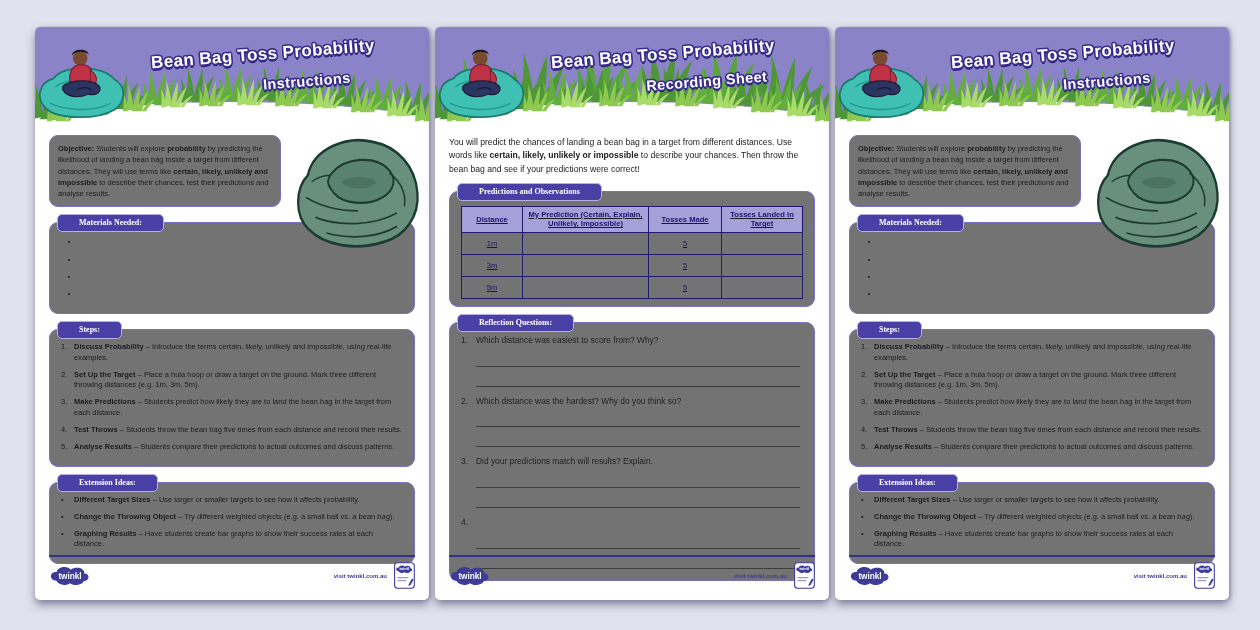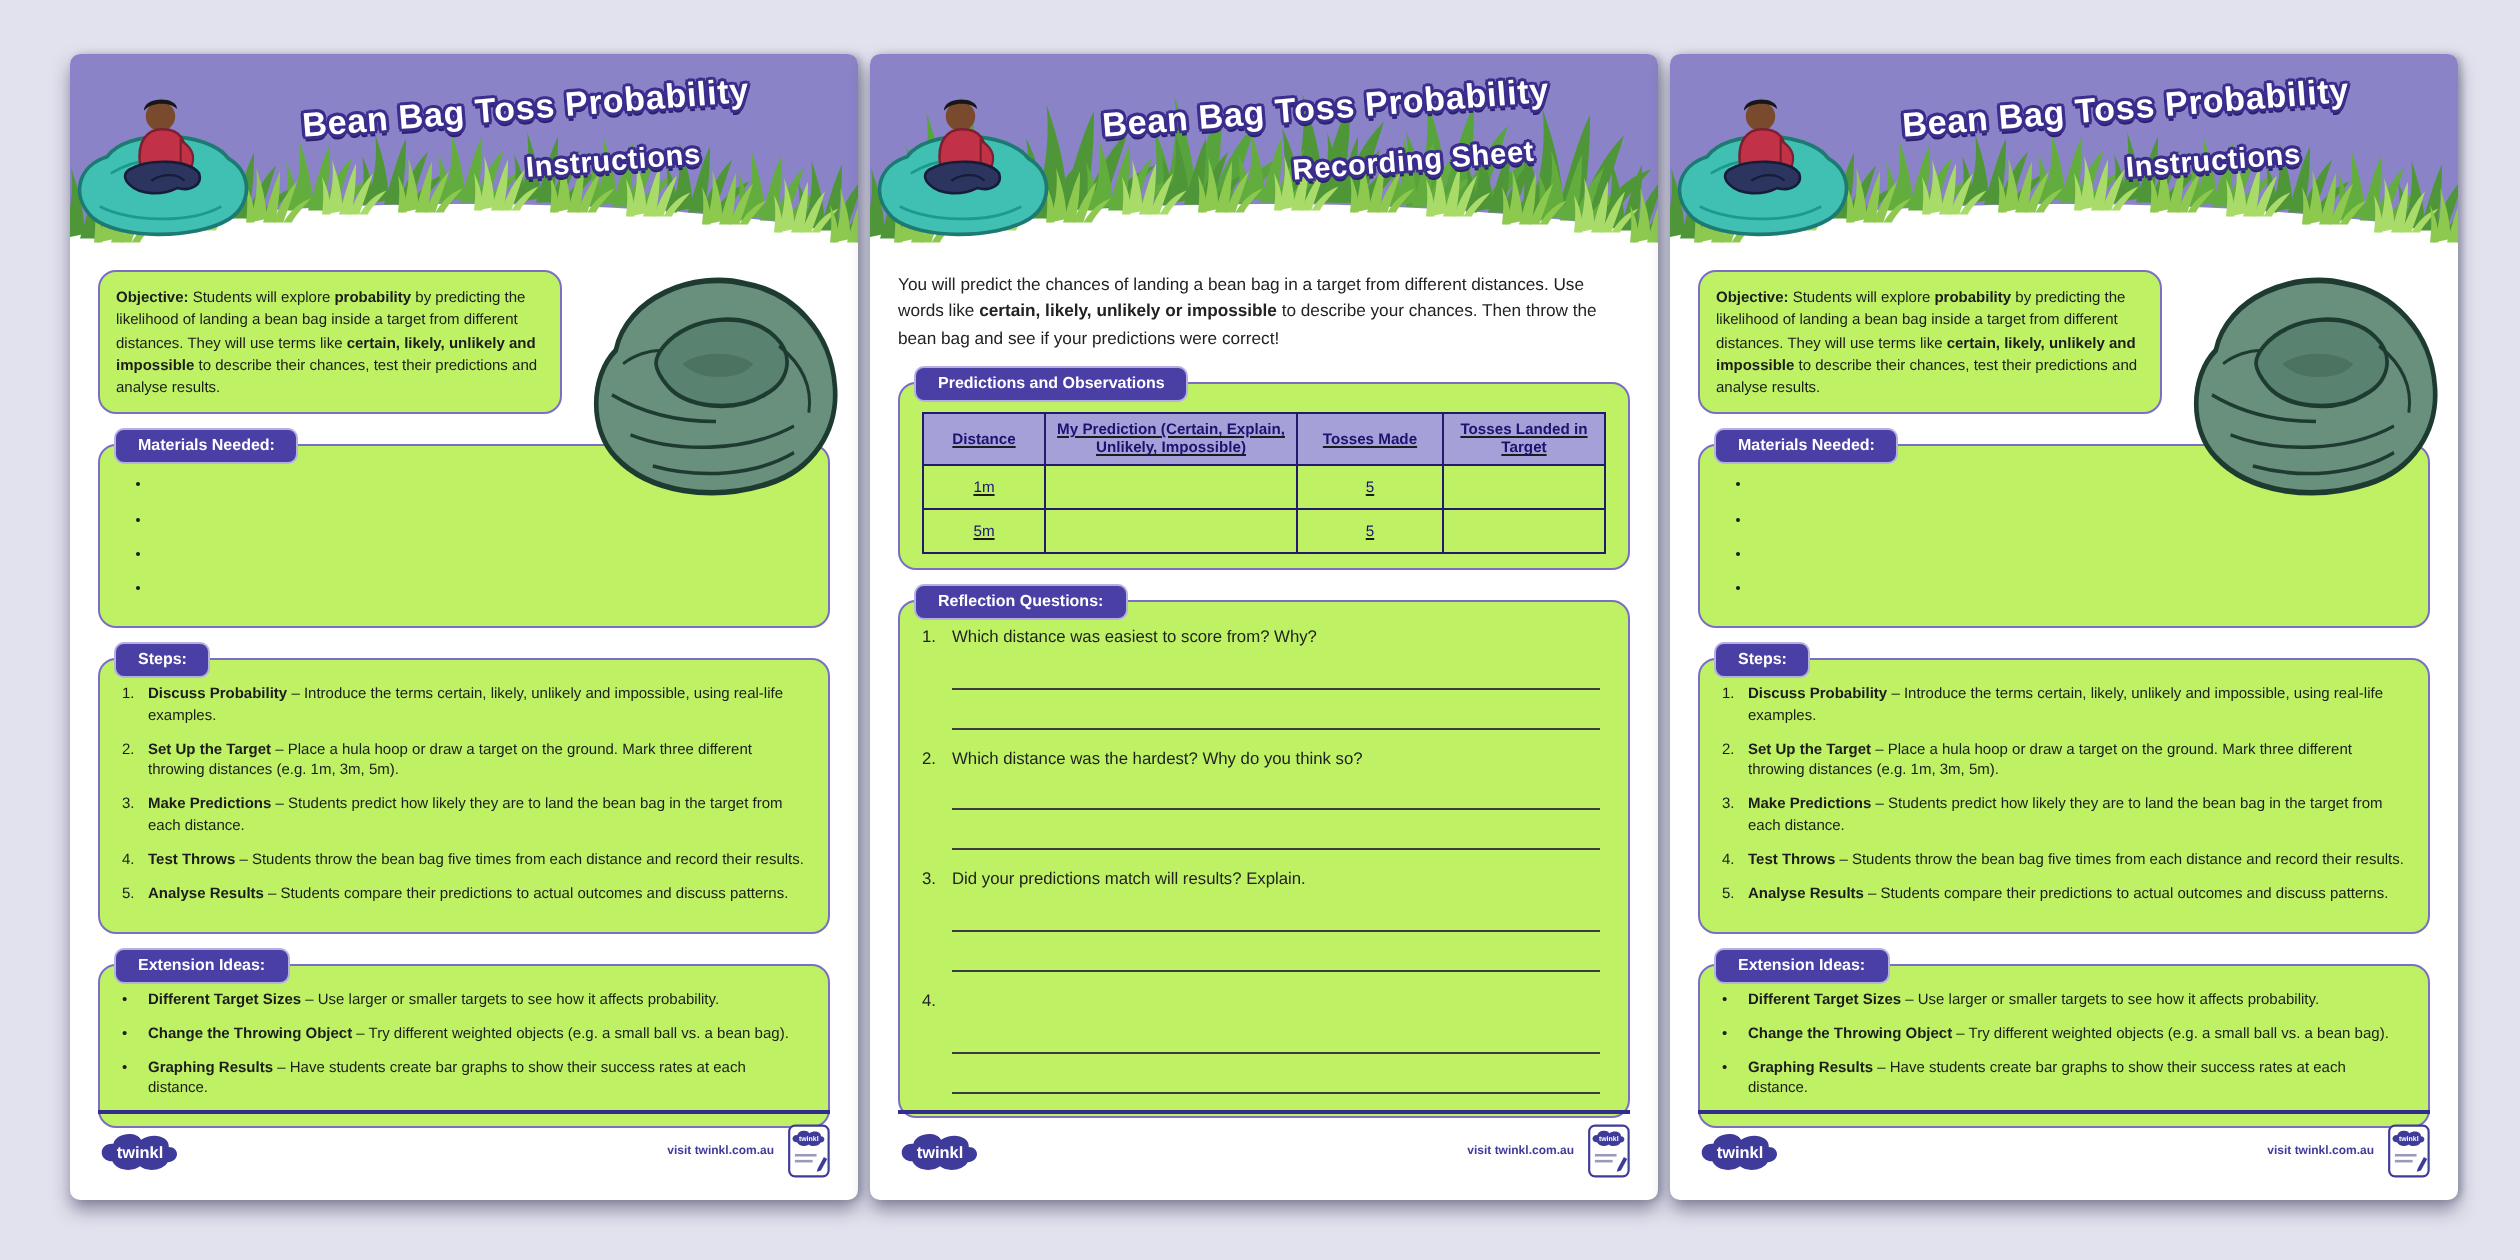--- a/index.html
+++ b/index.html
@@ -15,23 +15,23 @@
   .t1,.t2{position:absolute;left:0;right:0;text-align:center;font-weight:bold;color:#fff;
           letter-spacing:.4px;transform:rotate(-4.5deg);
           text-shadow:-1.6px 0 #3a2d8c,1.6px 0 #3a2d8c,0 -1.6px #3a2d8c,0 1.6px #3a2d8c,
                       -1.2px -1.2px #3a2d8c,1.2px 1.2px #3a2d8c,-1.2px 1.2px #3a2d8c,
                       1.2px -1.2px #3a2d8c,0 2.6px #2c2170;}
   .t1{top:20px;padding-left:62px;font-size:17px;}
   .t2{top:52px;padding-left:150px;font-size:14.5px;}
   
   .content{padding:5px 14px 0;}
   .section-box{position:relative;border:1.5px solid #7a6fc4;border-radius:9px;
-               padding:12px 11px 7px;margin-top:15px;background:#bef264;}
+               padding:12px 11px 7px;margin-top:15px;background:#737373;}
   .pill{position:absolute;top:-9px;left:7px;background:#4a3fa5;color:#fff;font-weight:bold;
-        font-size:8px;line-height:1;padding:4px 11px 4px;border-radius:5px;border:1.5px solid #b5afe2;}
+        font-size:8px;line-height:1;padding:4px 21px 4px;border-radius:5px;border:1.5px solid #b5afe2;font-family:Liberation Serif, serif;}
   .obj-box{width:232px;box-sizing:border-box;padding:7px 8px;margin-top:6px;}
   .obj-text{font-size:7.5px;line-height:1.5;}
   .beanbag{position:absolute;right:6px;top:106px;width:130px;height:120px;z-index:5;}
   ul.bullets{margin:2px 0 0 6px;padding-left:12px;list-style:disc;}
   ul.bullets li{font-size:7.5px;line-height:1.3;margin-bottom:7.5px;}
   ol.steps{margin:0;padding:0;list-style:none;}
   ol.steps li{display:flex;font-size:7.5px;line-height:1.4;margin-bottom:6.5px;}
   .num{width:13px;flex:none;text-align:left;}
   
   .intro{font-size:8.6px;line-height:1.55;margin-top:7px;color:#222;}
@@ -254,20 +254,26 @@
               </tr>
             </thead>
             <tbody>
                 <tr>
                 <td>1m</td>
                 <td></td>
                 <td class="c">5</td>
                 <td></td>
               </tr>
                 <tr>
+                <td>3m</td>
+                <td></td>
+                <td class="c">5</td>
+                <td></td>
+              </tr>
+                <tr>
                 <td>5m</td>
                 <td></td>
                 <td class="c">5</td>
                 <td></td>
               </tr>
               </tbody>
           </table>
         </div>
         <div class="section-box" style="padding-bottom:2px;">
           <span class="pill">Reflection Questions:</span>

